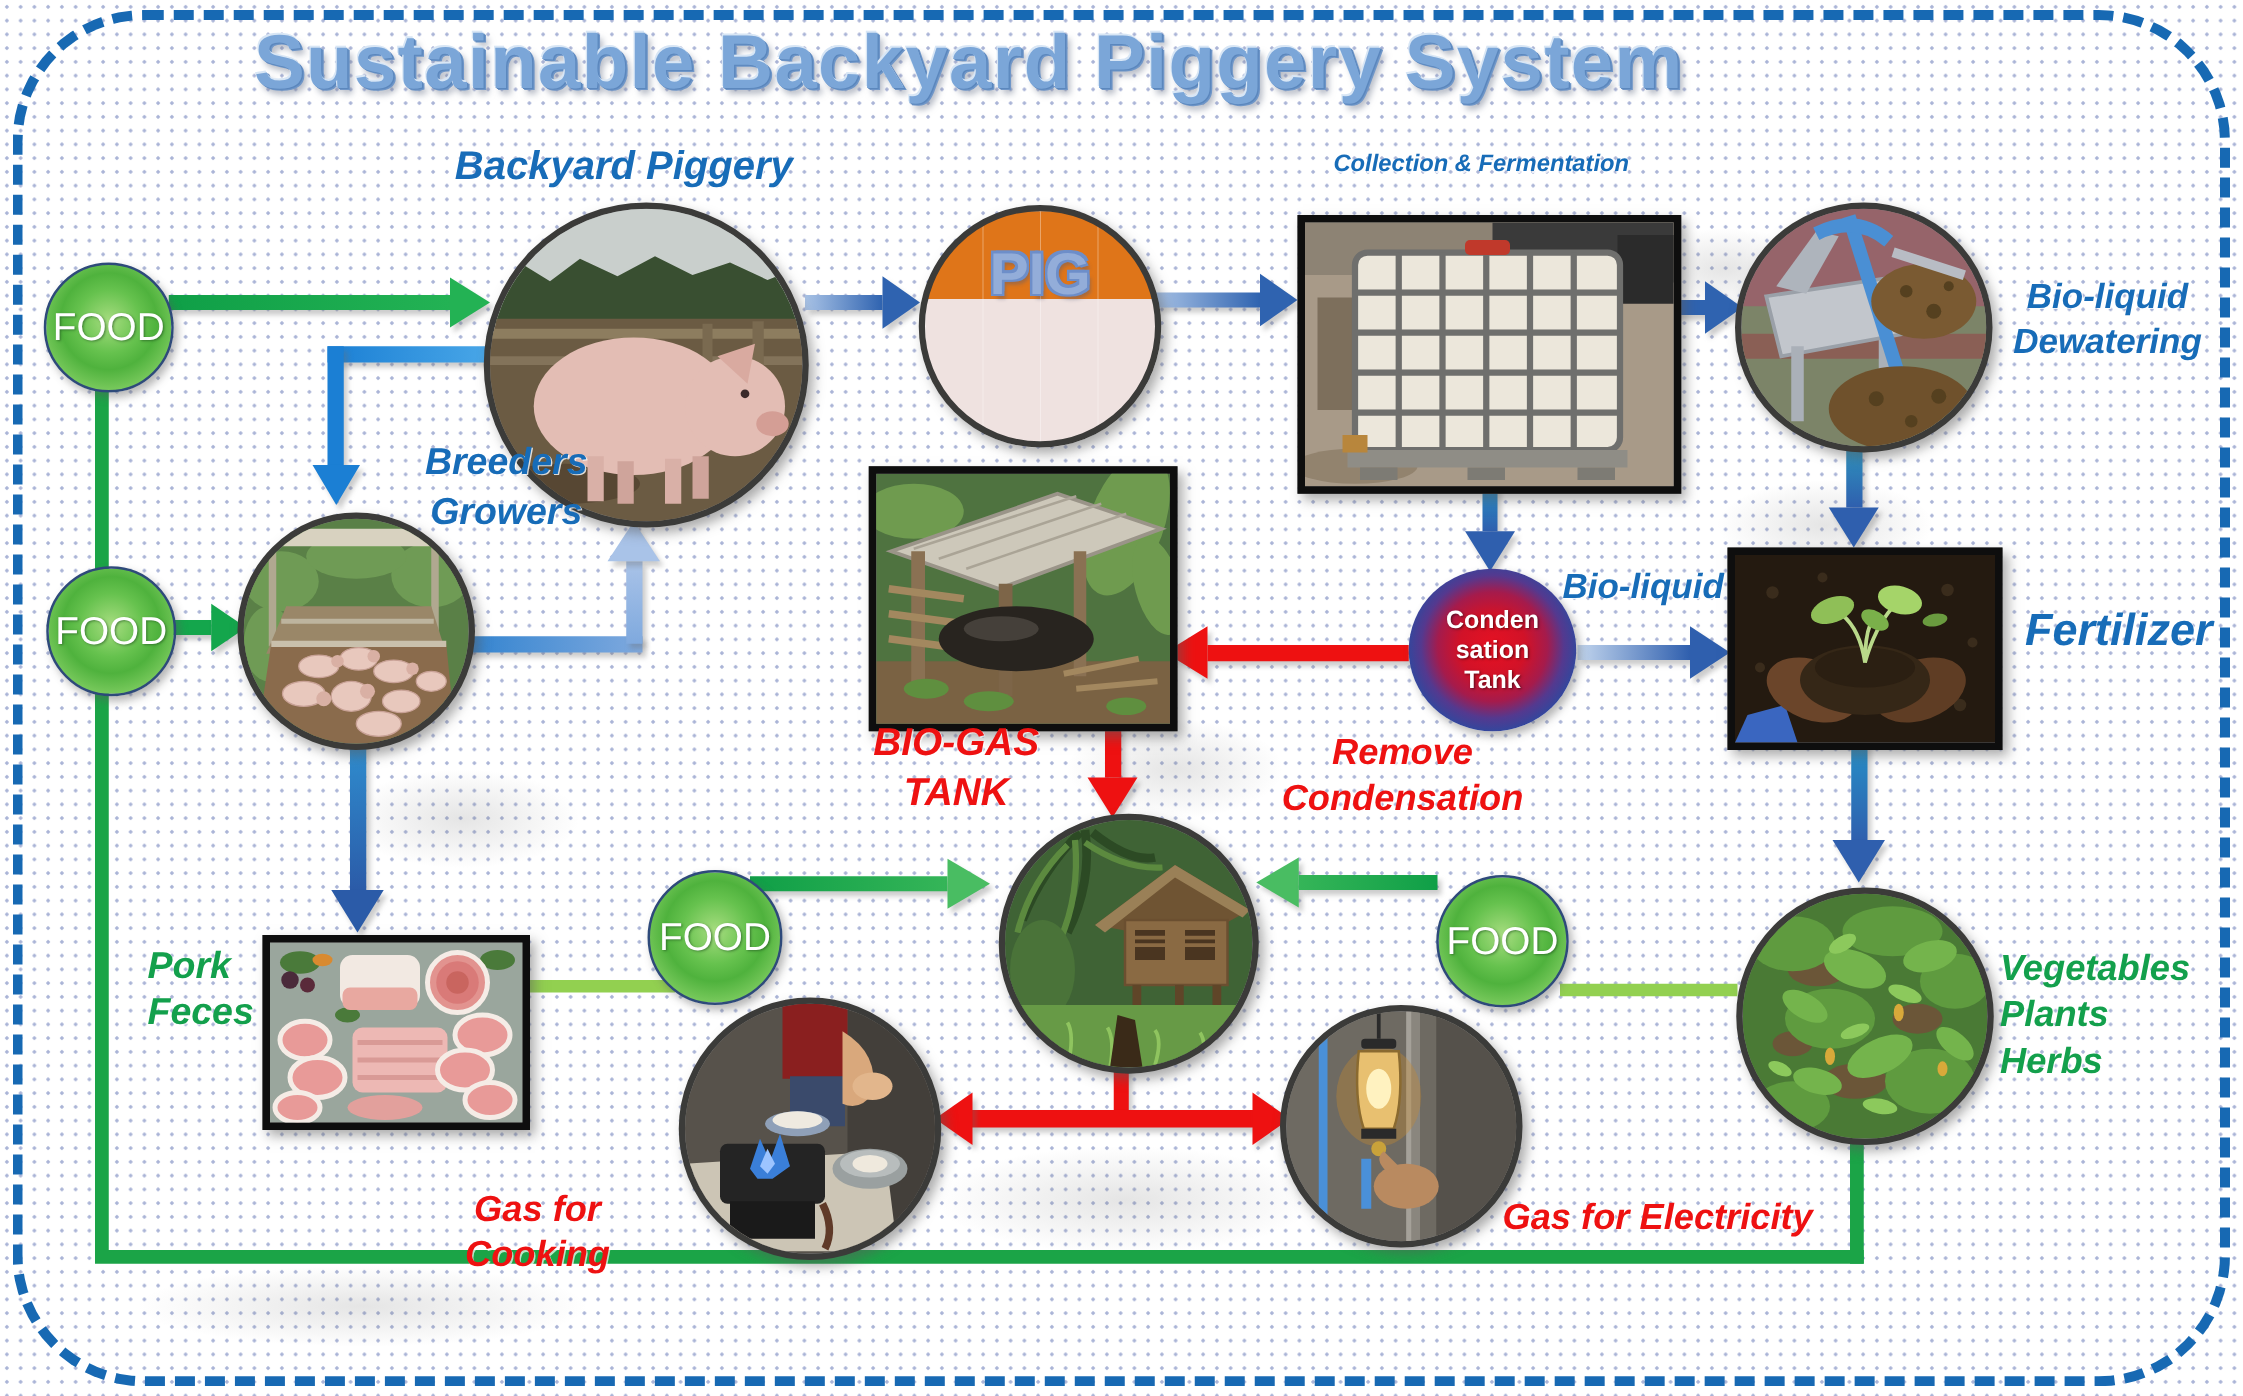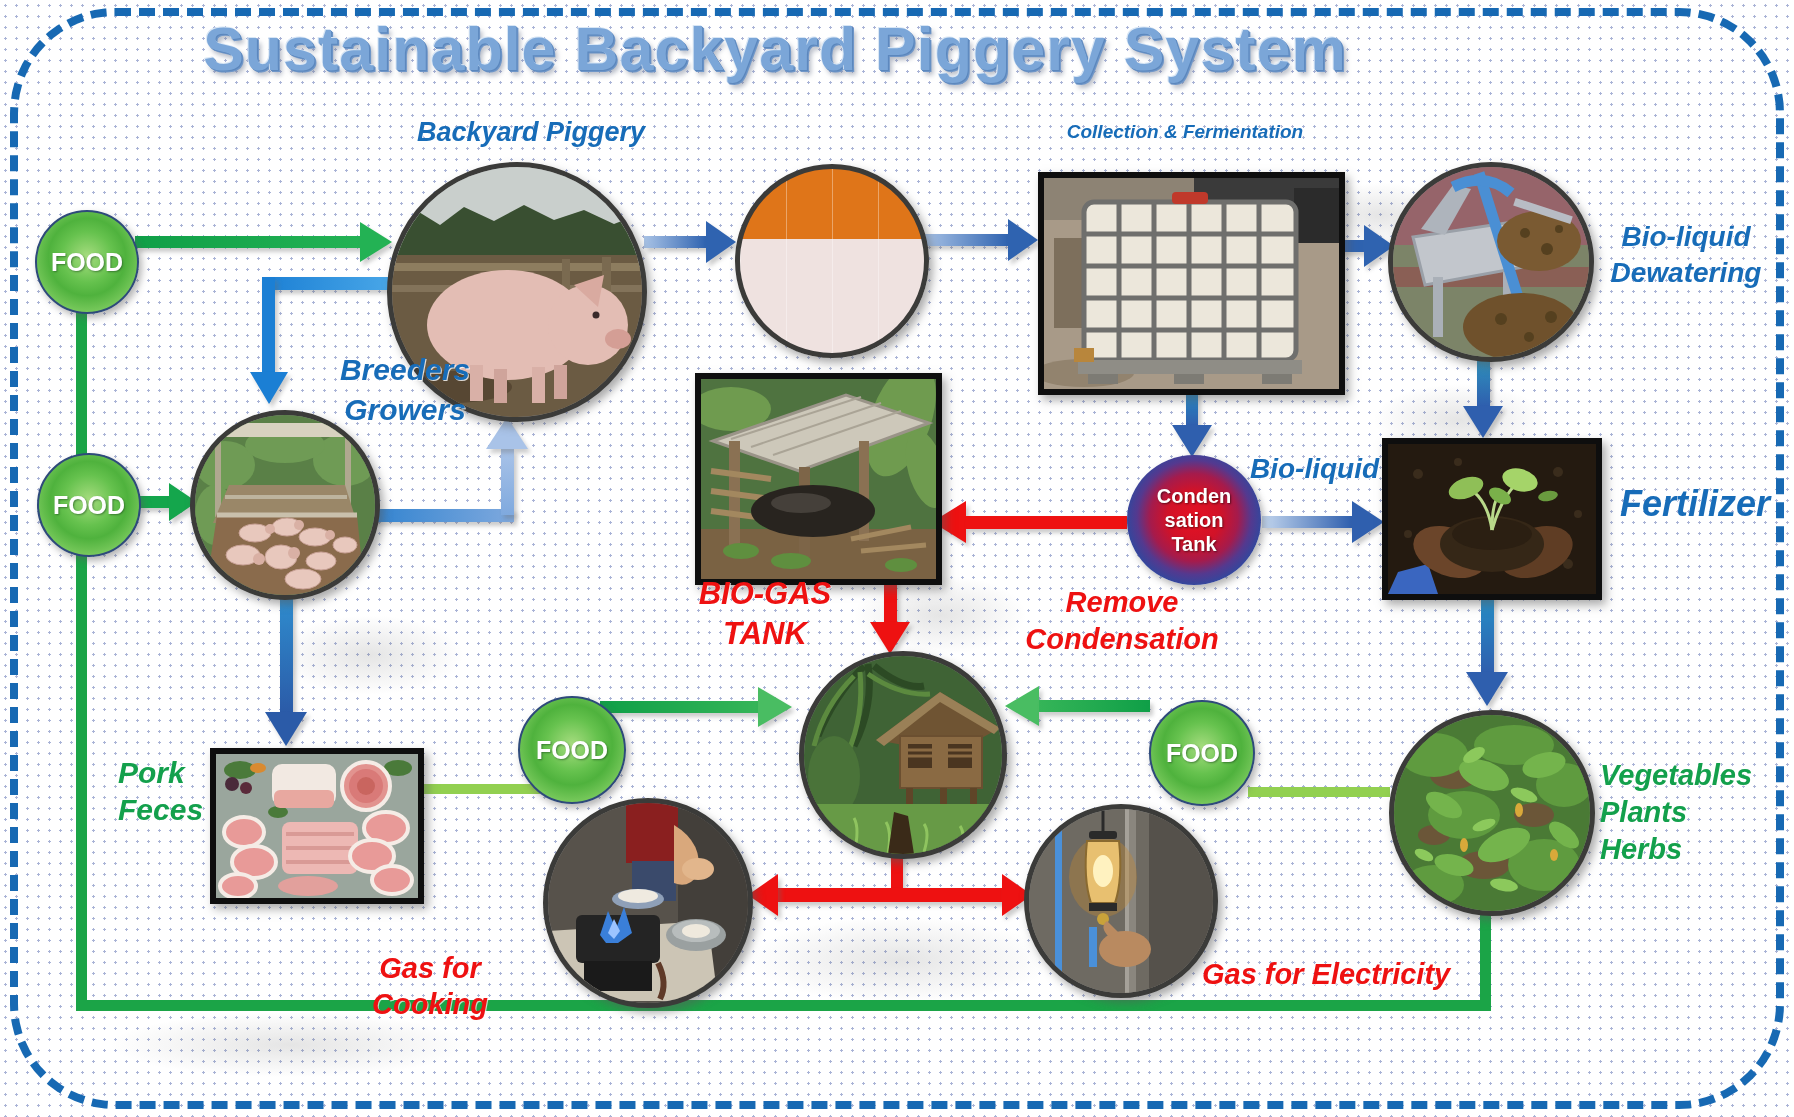--- a/index.html
+++ b/index.html
@@ -18,21 +18,21 @@
   .lbl.red{color:#ee1111;text-shadow:1px 1px 0 rgba(255,255,255,.7);}
   .lbl.green{color:#13a04c;text-shadow:1px 1px 0 rgba(255,255,255,.7);}
   .photo-circle{position:absolute;border-radius:50%;border:5px solid #3b3b39;overflow:hidden;z-index:5;
        box-shadow:4px 5px 9px rgba(90,90,90,.5);background:#888;}
   .photo-circle svg{display:block;width:100%;height:100%;}
   .frame{position:absolute;border:6px solid #0e0e0e;z-index:5;background:#777;
        box-shadow:4px 5px 9px rgba(90,90,90,.5);}
   .frame svg{display:block;width:100%;height:100%;}
   .food{position:absolute;border-radius:50%;border:2px solid #2e4a7a;z-index:9;
        background:radial-gradient(circle at 50% 45%, #a7dd80 0%, #66c24e 34%, #4fb23d 52%, #7ccb5f 76%, #58b647 100%);
-       display:flex;align-items:center;justify-content:center;color:#fff;font-weight:bold;font-size:25px;
+       display:flex;align-items:center;justify-content:center;color:#fff;font-weight:normal;font-size:31px;
        text-shadow:1px 1px 2px rgba(30,80,30,.6);box-shadow:3px 4px 7px rgba(90,90,90,.45);}
   .cond{position:absolute;border-radius:50%;z-index:6;
        background:radial-gradient(circle at 50% 48%, #e61122 0%, #d11228 28%, #a51b4c 46%, #54398f 60%, #2b4aa0 74%, #2a49a0 100%);
        display:flex;flex-direction:column;align-items:center;justify-content:center;color:#fff;font-weight:bold;
        font-size:20px;line-height:24px;box-shadow:3px 4px 7px rgba(90,90,90,.45);text-shadow:1px 1px 2px rgba(0,0,0,.5);}
   .shaft,.ah{position:absolute;z-index:3;}
   .sh{filter:drop-shadow(3px 4px 2px rgba(110,110,110,.35));}
   .ah{width:0;height:0;}
   .feces-bg{background:linear-gradient(#df7519 0 38%, #efe2e0 38% 100%);position:relative;}
   .feces-word{position:absolute;width:100%;text-align:center;font-weight:bold;font-size:47px;color:#93add9;
@@ -132,20 +132,21 @@
  <circle cx="204" cy="148" r="3.5" fill="#3a2a2a"></circle>
  <rect x="78" y="198" width="13" height="36" fill="#d9b0a7"></rect>
  <rect x="102" y="202" width="13" height="34" fill="#cfa49b"></rect>
  <rect x="140" y="200" width="13" height="36" fill="#d9b0a7"></rect>
  <rect x="162" y="198" width="13" height="34" fill="#cfa49b"></rect>
 </svg>
 </div>
 
 <div class="photo-circle feces-bg" style="left:735px;top:164px;width:184px;height:184px">
  <div style="position:absolute;inset:0;background:linear-gradient(90deg,rgba(255,255,255,.35) 1px,transparent 1px) 0 0/46px 100%"></div>
+ <div class="feces-word" style="top:22px">PIG</div>
 </div>
 
 <div class="frame" style="left:1038px;top:172px;width:295px;height:211px">
 <svg viewBox="0 0 295 211">
  <rect width="295" height="211" fill="#a89a88"></rect>
  <rect width="295" height="42" fill="#8d8374"></rect>
  <rect x="150" width="145" height="48" fill="#3a3a3a"></rect>
  <rect x="250" y="10" width="45" height="55" fill="#2b2b2b"></rect>
  <ellipse cx="40" cy="195" rx="50" ry="14" fill="#92836e"></ellipse>
  <rect x="10" y="60" width="40" height="90" fill="#7d6f5c"></rect>
@@ -472,21 +473,21 @@
 <div class="food" style="left:37px;top:453px;width:100px;height:100px">
     <span>FOOD</span>
   </div>
 <div class="food" style="left:518px;top:696px;width:104px;height:104px">
     <span>FOOD</span>
   </div>
 <div class="food" style="left:1149px;top:700px;width:102px;height:102px">
     <span>FOOD</span>
   </div>
 
-<div class="lbl blue" style="left:356px;top:114px;width:350px;font-size:27px">Backyard Piggery</div>
+<div class="lbl blue" style="left:324px;top:114px;width:350px;font-size:32px">Backyard Piggery</div>
 
 <div class="lbl blue" style="left:960px;top:114px;width:450px;font-size:19px">Collection &amp; Fermentation</div>
 
 <div class="lbl blue" style="left:1586px;top:219px;width:200px;font-size:28px">
  <span>Bio-liquid</span><br>
  <span>Dewatering</span>
 </div>
 
 <div class="lbl blue" style="left:315px;top:350px;width:180px;font-size:30px;line-height:40px">
  <span>Breeders</span><br>

